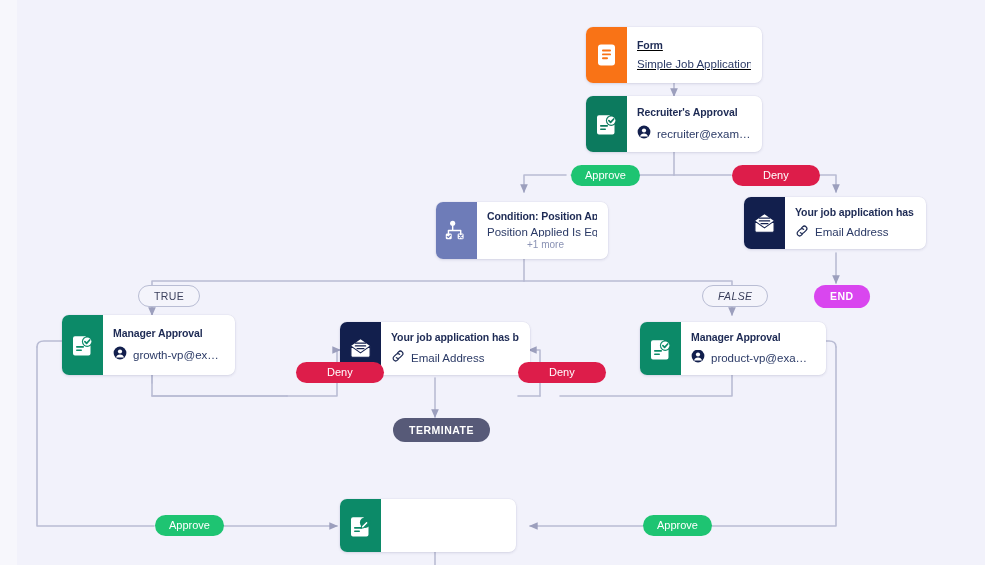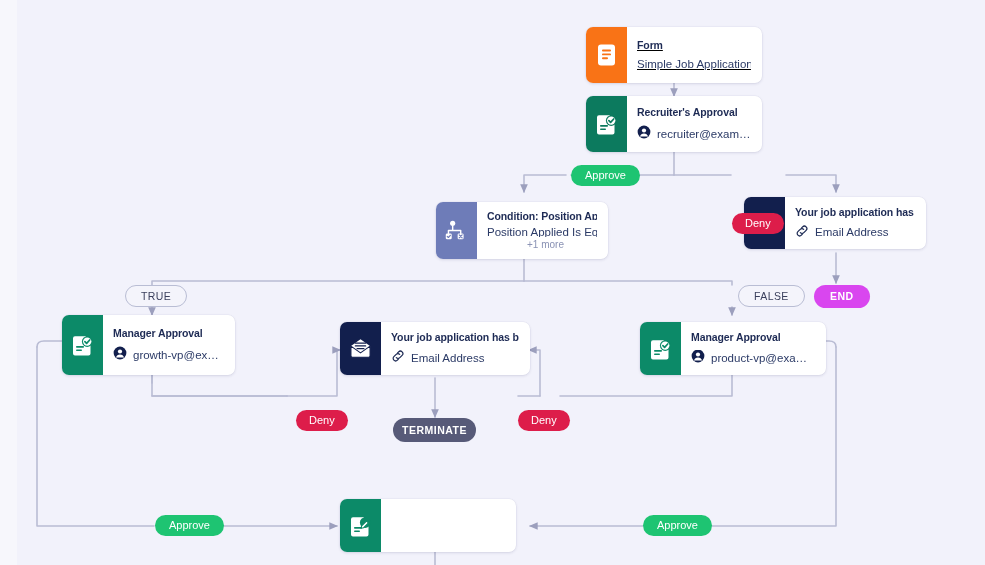--- a/index.html
+++ b/index.html
@@ -122,37 +122,36 @@
   .pill-approve {
     background: #1ec472;
     color: #ffffff;
     height: 21px;
     padding: 0 14px;
   }
   .pill-deny {
     background: #dd1d4a;
     color: #ffffff;
     height: 21px;
-    padding: 0 13px;
-    margin-top: 48px;
+    padding: 0 31px;
   }
   .pill-bool {
     background: #f4f4fb;
     color: #3a3f5c;
     height: 22px;
     padding: 0 15px;
     border: 1px solid #b9bdd4;
     font-size: 10.5px;
     letter-spacing: 0.4px;
   }
   .pill-term {
     background: #575a78;
     color: #ffffff;
     height: 24px;
-    padding: 0 9px;
+    padding: 0 16px;
     font-size: 10.5px;
     font-weight: bold;
     letter-spacing: 0.5px;
   }
   .pill-end {
     background: #d946ef;
     color: #ffffff;
     height: 23px;
     padding: 0 16px;
     font-size: 10.5px;
@@ -381,23 +380,23 @@
         <circle cx="15.2" cy="8.6" r="5.3" fill="#0c8a68"></circle>
         <path d="M11.6 11.9 l4.9 -4.9 l1.9 1.9 l-4.9 4.9 l-2.4 0.5 z" fill="#ffffff" stroke="#0c8a68" stroke-width="1.1" stroke-linejoin="round"></path>
       </svg>
     </div>
   </div>
 
   <div class="pill pill-approve" style="left:571px; top:165px;">Approve</div>
 
   <div class="pill pill-deny" style="left:732px; top:165px;">Deny</div>
 
-  <div class="pill pill-bool" style="left:125px; top:285px;">TRUE</div>
-
-  <div class="pill pill-bool" style="left:738px; top:285px;">FALSE</div>
+  <div class="pill pill-bool" style="left:138px; top:285px;">TRUE</div>
+
+  <div class="pill pill-bool" style="left:702px; top:285px;font-style:italic;">FALSE</div>
 
   <div class="pill pill-end" style="left:814px; top:285px;">END</div>
 
   <div class="pill pill-deny" style="left:296px; top:362px;">Deny</div>
 
   <div class="pill pill-deny" style="left:518px; top:362px;">Deny</div>
 
   <div class="pill pill-term" style="left:393px; top:418px;">TERMINATE</div>
 
   <div class="pill pill-approve" style="left:155px; top:515px;">Approve</div>

